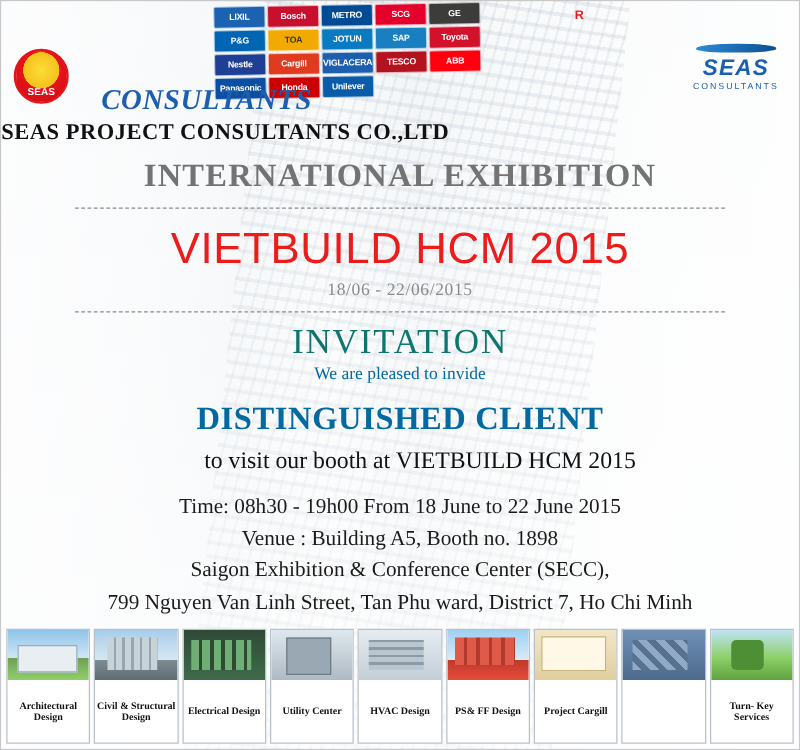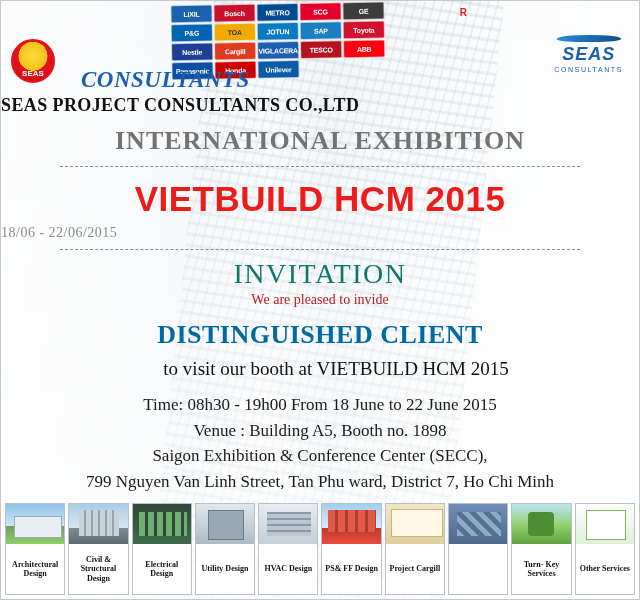--- a/index.html
+++ b/index.html
@@ -193,26 +193,27 @@
   .rule {
     width: 520px;
     margin: 10px auto 0 auto;
     border-top: 1px dashed #8a8a8a;
     height: 0;
   }
   .event-name {
     text-align: center;
     font-family: "Liberation Sans", sans-serif;
     font-size: 35px;
-    font-weight: bold;
+    font-weight: normal;
     color: #ee1b1b;
     letter-spacing: 0.5px;
     margin-top: 12px;
   }
   .event-dates {
+    text-align: center;
     font-size: 14px;
     color: #8a8a8a;
     margin-top: 6px;
     letter-spacing: 0.5px;
   }
   .rule2 {
     width: 520px;
     margin: 8px auto 0 auto;
     border-top: 1px dashed #8a8a8a;
     height: 0;
@@ -220,21 +221,21 @@
   .invitation {
     text-align: center;
     font-size: 28px;
     color: #0f766e;
     letter-spacing: 1.5px;
     margin-top: 8px;
   }
   .pleased {
     text-align: center;
     font-size: 14px;
-    color: #b91c1c;
+    color: #0369a1;
     margin-top: 2px;
   }
   .client-line {
     text-align: center;
     font-size: 26px;
     font-weight: bold;
     color: #0369a1;
     letter-spacing: 0.5px;
     margin-top: 12px;
   }
@@ -391,41 +392,37 @@
       <div class="service">
         <div class="thumb t2"></div>
         <div class="cap">Civil &amp; Structural Design</div>
       </div>
       <div class="service">
         <div class="thumb t3"></div>
         <div class="cap">Electrical Design</div>
       </div>
       <div class="service">
         <div class="thumb t4"></div>
-        <div class="cap">Utility Design</div>
+        <div class="cap">Utility Center</div>
       </div>
       <div class="service">
         <div class="thumb t5"></div>
         <div class="cap">HVAC Design</div>
       </div>
       <div class="service">
         <div class="thumb t6"></div>
         <div class="cap">PS&amp; FF Design</div>
       </div>
       <div class="service">
         <div class="thumb t7"></div>
         <div class="cap">Project Cargill</div>
       </div>
       <div class="service">
         <div class="thumb t8"></div>
       </div>
       <div class="service">
         <div class="thumb t9"></div>
         <div class="cap">Turn- Key Services</div>
       </div>
-      <div class="service">
-        <div class="thumb t10"></div>
-        <div class="cap">Other Services</div>
-      </div>
     </div>
 
   </div>
 </div>
 
 </body></html>

